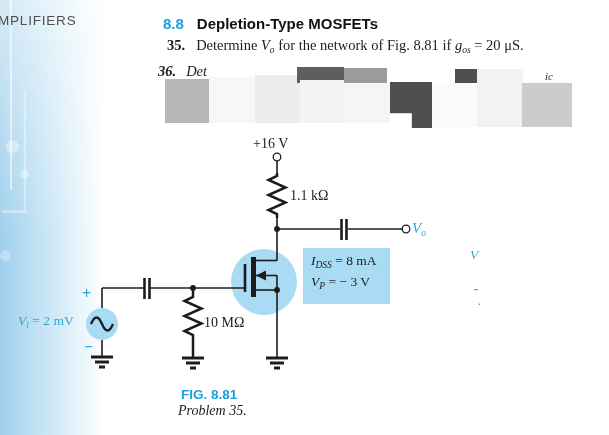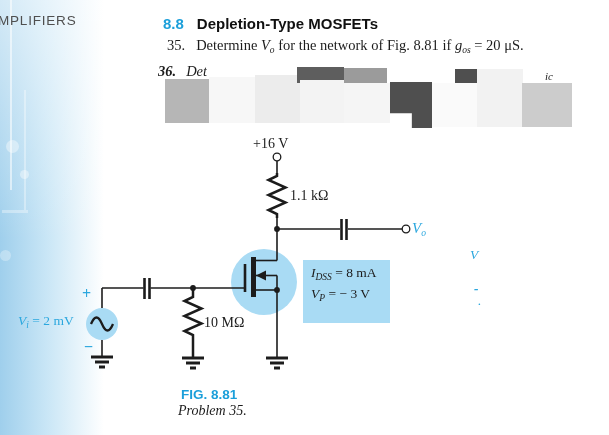--- a/index.html
+++ b/index.html
@@ -20,35 +20,35 @@
   .deco.dot{border-radius:50%;opacity:.4;}
   .running-head{
     left:-2px;top:13px;font-family:"Liberation Sans",sans-serif;
     font-size:13.5px;letter-spacing:.8px;color:var(--running-head-gray,#4f4f4f);
   }
   
   .section-head{left:163px;top:15px;font-family:"Liberation Sans",sans-serif;font-weight:bold;font-size:15px;white-space:nowrap;}
   .sec-num{color:var(--accent-blue,#1b9fda);margin-right:1px;}
   .sec-title{color:#111;padding-left:12px;}
   .problem-line{left:167px;top:37px;font-size:14.5px;white-space:nowrap;}
-  .p-num{font-weight:normal;margin-right:11px;}
+  .p-num{font-weight:bold;margin-right:11px;}
   .sym{font-style:italic;}
   .ssub{font-style:italic;font-size:9.5px;position:relative;top:3px;letter-spacing:0;}
   
   .frag{position:absolute;overflow:hidden;font-size:14.5px;white-space:nowrap;}
   .block{position:absolute;}
   
   svg.circuit{left:0;top:0;position:absolute;}
   .clabel{font-size:14px;white-space:nowrap;}
   .pol{font-size:16px;font-weight:bold;color:var(--label-blue,#2ba7de);}
   .vo-label{font-size:15px;font-style:italic;color:var(--label-blue,#2ba7de);}
   .vi-label{font-size:13.5px;color:var(--label-blue,#2ba7de);white-space:nowrap;}
   .info-box{
-    left:303px;top:248px;width:87px;height:63px;background:var(--fill-blue,#a9dbf4);
-    font-size:13.5px;padding:3px 0 0 8px;box-sizing:border-box;line-height:20px;white-space:nowrap;margin-top:12px;
+    left:303px;top:248px;width:87px;height:56px;background:var(--fill-blue,#a9dbf4);
+    font-size:13.5px;padding:3px 0 0 8px;box-sizing:border-box;line-height:20px;white-space:nowrap;
   }
   .info-box .val{font-style:normal;}
   .cap-fig{left:181px;top:387px;font-family:"Liberation Sans",sans-serif;font-weight:bold;font-size:13.5px;color:var(--accent-blue,#1b9fda);}
   .cap-prob{left:178px;top:403px;font-style:italic;font-size:14px;}
   .mfrag{position:absolute;color:var(--label-blue,#2ba7de);font-style:italic;font-size:13.5px;}
 </style>
 </head>
 <body>
 
 <div class="abs sidebar">

